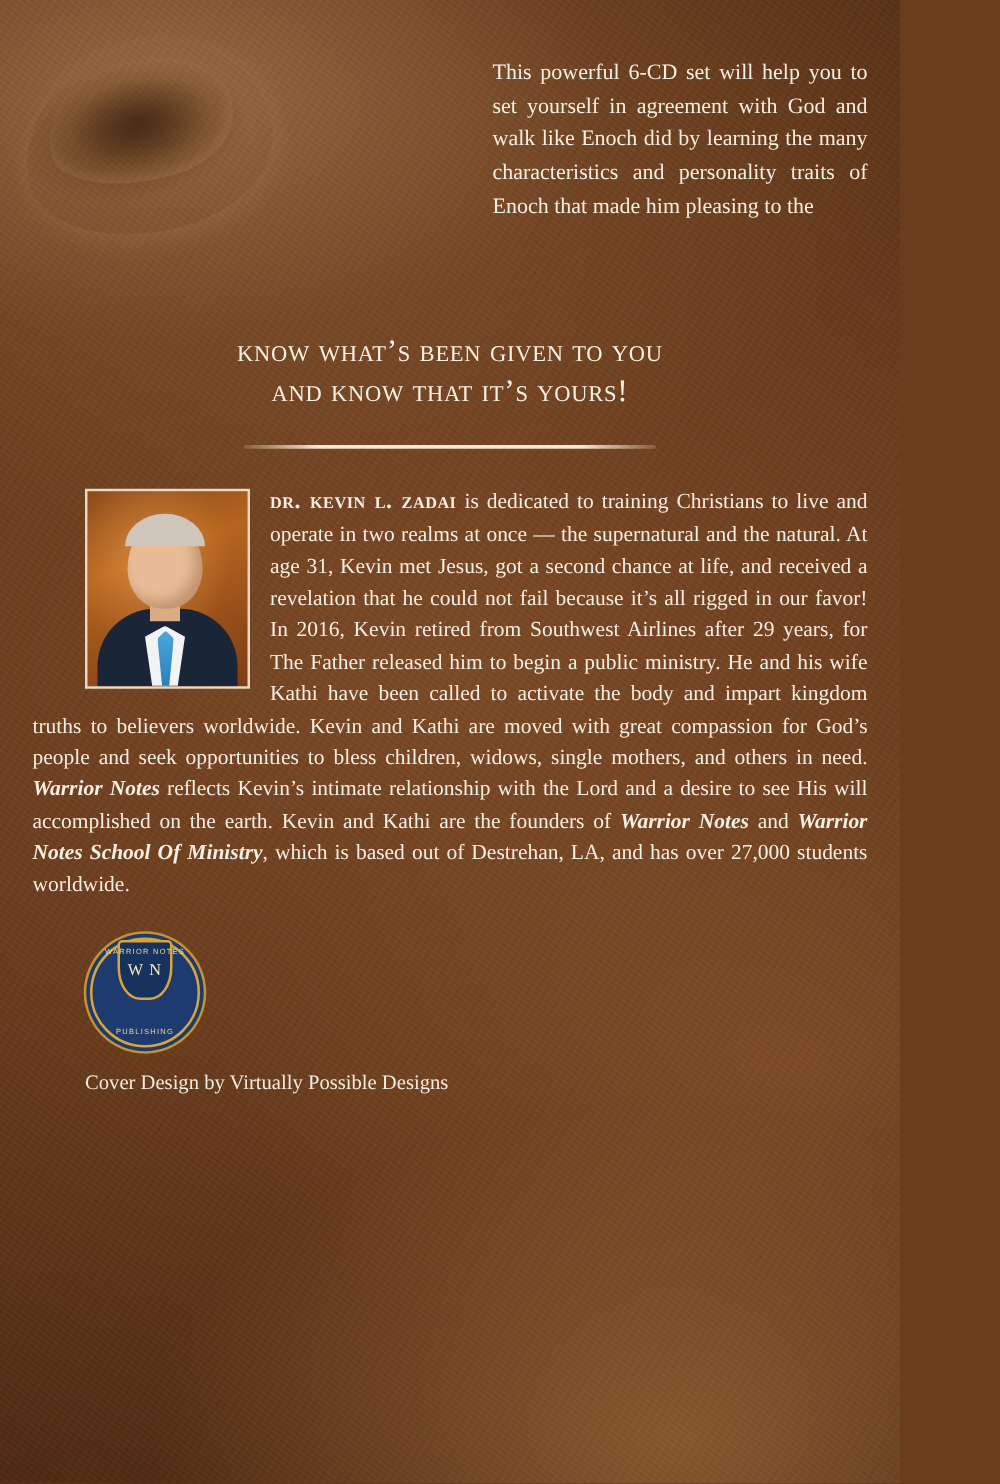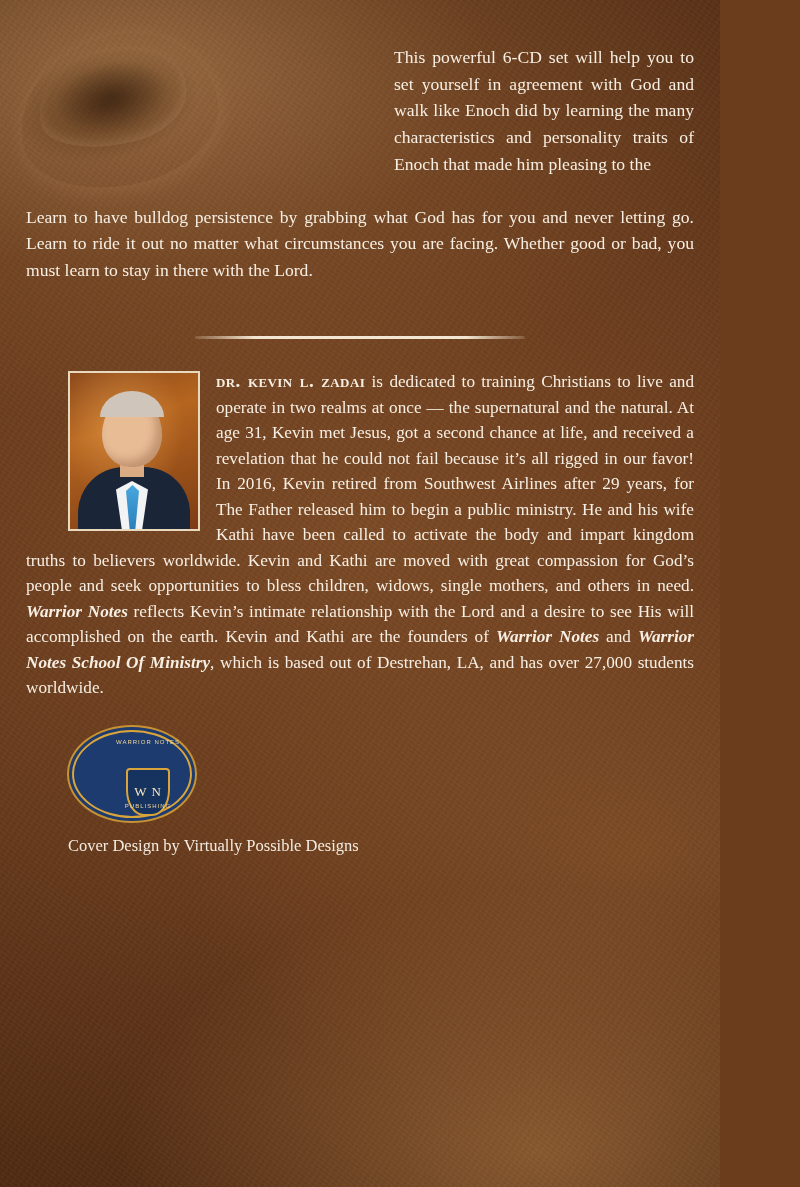--- a/index.html
+++ b/index.html
@@ -204,23 +204,22 @@
   }
   .logo {
     position: relative;
     width: 84px;
     height: 84px;
     border-radius: 50%;
     background: #1d3b6e;
     border: 2px solid #d9a43c;
     box-shadow: 0 0 0 3px #1d3b6e, 0 0 0 5px #c79233;
     display: flex;
-    align-items: flex-end;
+    align-items: flex-start;
     justify-content: center;
-    padding-left: 32px;
   }
   .logo .ring-text-top, .logo .ring-text-bottom {
     position: absolute;
     width: 100%;
     text-align: center;
     font-size: 6px;
     letter-spacing: 1px;
     color: #f2d79a;
     font-family: "Liberation Sans", sans-serif;
   }
@@ -251,25 +250,28 @@
 <div class="cover">
   <div class="grain"></div>
   <div class="footprint"></div>
 
   <div class="content">
 
     <p class="para top-para">This powerful 6-CD set will help you to set yourself in agreement with God and walk like Enoch did by learning the many characteristics and personality traits of Enoch that made him pleasing to the</p>
 
     <div class="spacer-24"></div>
 
-    <p class="para">Learn to have bulldog persistence by grabbing what God has for you and never letting go. Learn to ride it out no matter what circumstances you are facing. Whether good or bad, you must learn to stay in there with the Lord.</p>
 
     <div class="spacer-24"></div>
 
 
+    <div class="headline">
+      <span class="hl-line">Know what’s been given to you</span>
+      <span class="hl-line">and know that it’s yours!</span>
+    </div>
 
     <div class="rule"></div>
 
     <div class="bio-wrap">
       <div class="portrait">
         <div class="bg-glow"></div>
         <div class="body"></div>
         <div class="shirt"></div>
         <div class="tie"></div>
         <div class="neck"></div>

